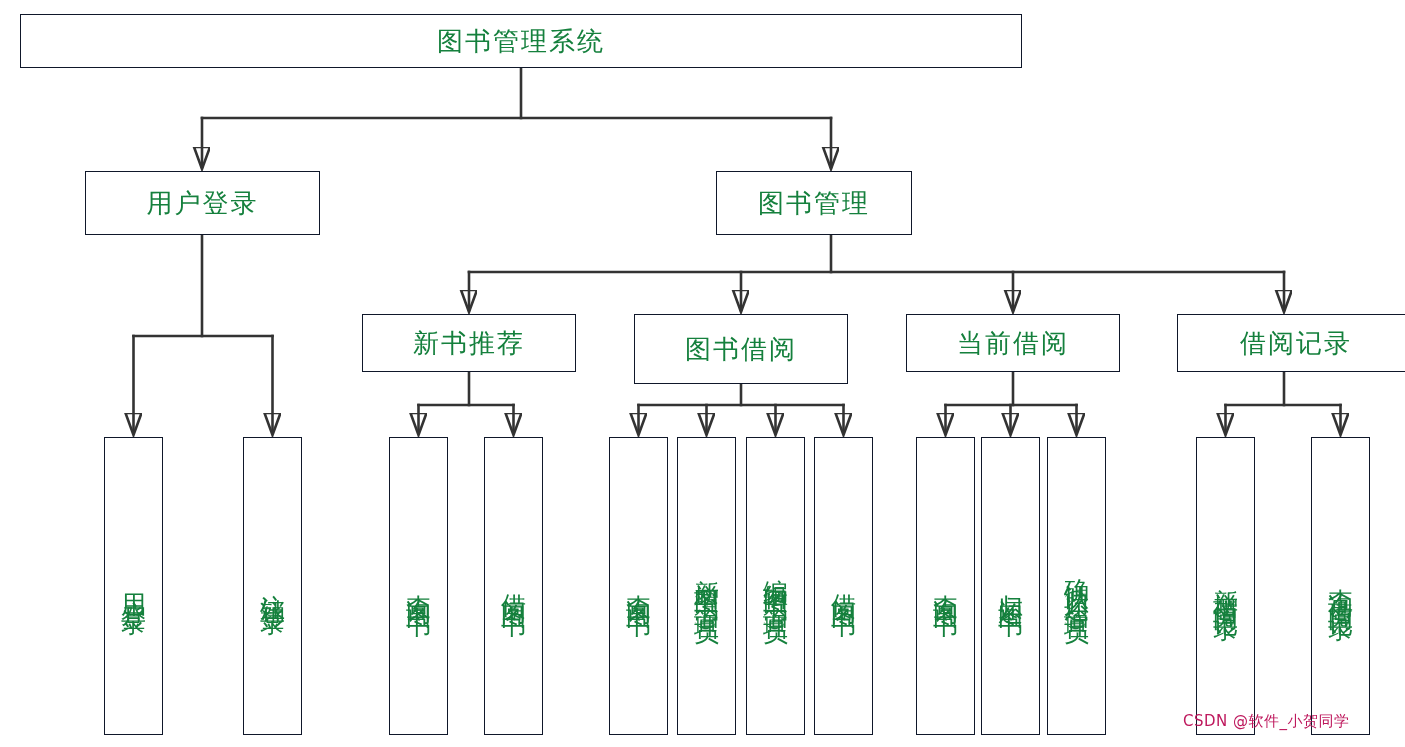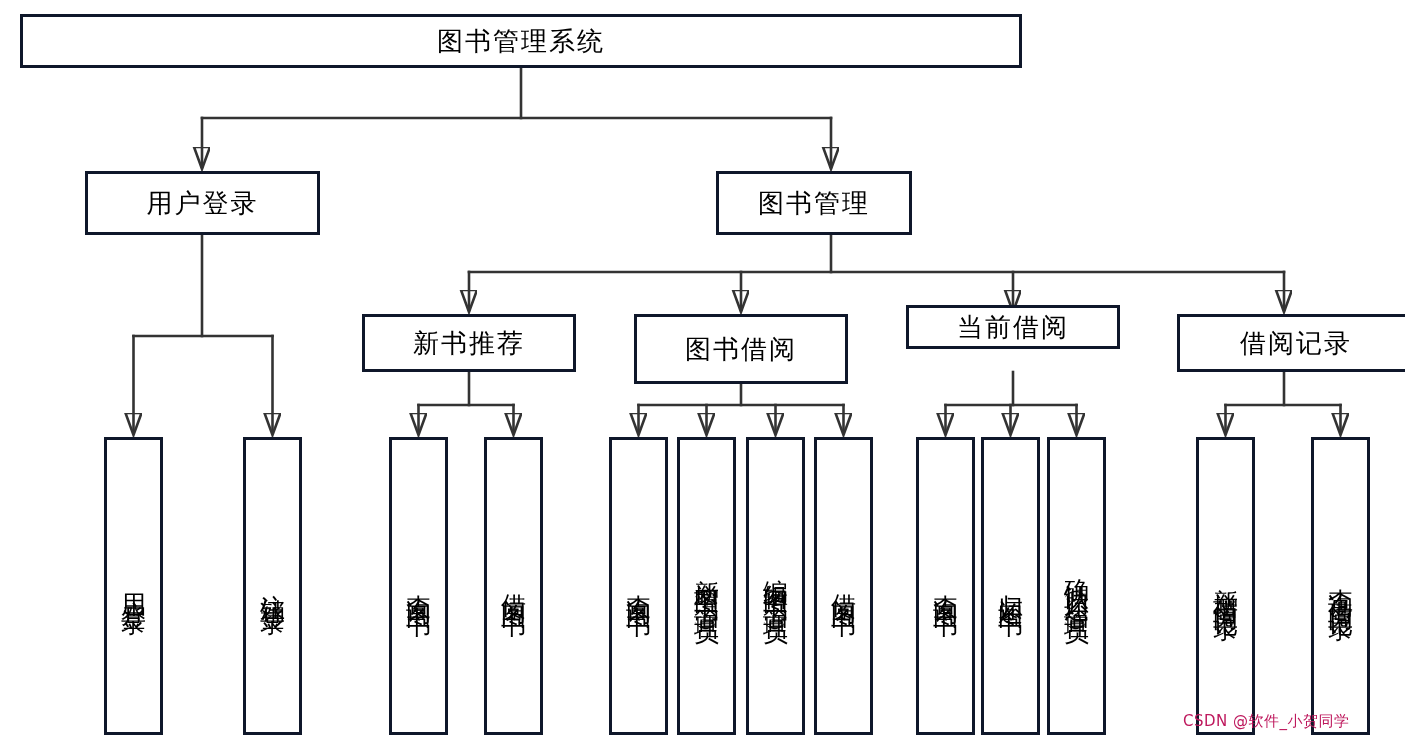--- a/index.html
+++ b/index.html
@@ -18,26 +18,26 @@
   }
   svg.edges path {
     stroke: #333333;
     stroke-width: 2.6;
     fill: none;
     stroke-linecap: square;
   }
   .box {
     position: absolute;
     background: #ffffff;
-    border: 3px solid #0f172a;
+    border: 1px solid #0f172a;
     box-sizing: border-box;
     display: flex;
     align-items: center;
     justify-content: center;
-    color: #000000;
+    color: #15803d;
   }
   .hbox { font-size: 26px; letter-spacing: 2px; white-space: nowrap; }
   .vbox { width: 59px; height: 298px; top: 437px; }
   .vtext {
     writing-mode: vertical-rl;
     text-orientation: mixed;
     font-size: 25px;
     letter-spacing: 6px;
     line-height: 1;
     white-space: nowrap;
@@ -129,21 +129,21 @@
   <div class="box hbox" style="left:716px; top:171px; width:196px; height:64px;">
     <span>图书管理</span>
   </div>
 
   <div class="box hbox" style="left:362px; top:314px; width:214px; height:58px;">
     <span>新书推荐</span>
   </div>
   <div class="box hbox" style="left:634px; top:314px; width:214px; height:70px;">
     <span>图书借阅</span>
   </div>
-  <div class="box hbox" style="left:906px; top:305px; width:214px; height:44px;">
+  <div class="box hbox" style="left:906px; top:314px; width:214px; height:58px;">
     <span>当前借阅</span>
   </div>
   <div class="box hbox" style="left:1177px; top:314px; width:238px; height:58px;">
     <span>借阅记录</span>
   </div>
 
   <div class="box vbox" style="left:104px;">
     <span class="vtext">用户登录</span>
   </div>
   <div class="box vbox" style="left:243px;">

